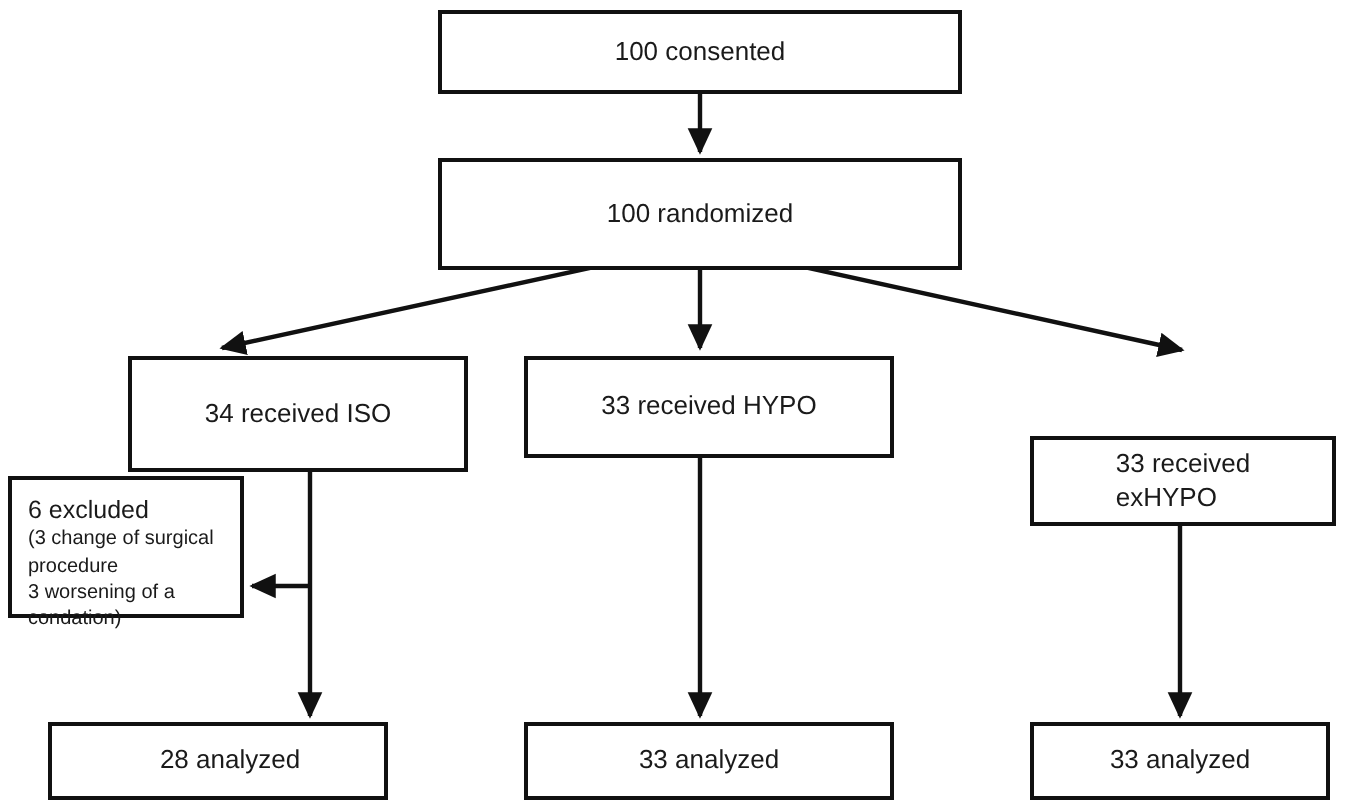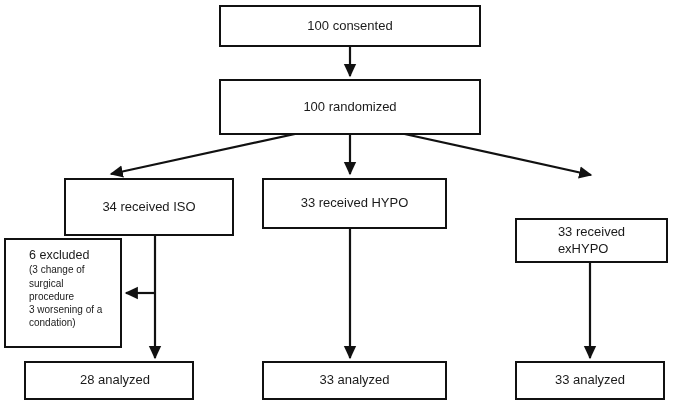--- a/index.html
+++ b/index.html
@@ -37,23 +37,23 @@
   
   #node-consented { left: 219px; top: 5px;  width: 262px; height: 42px; }
   
   #node-randomized { left: 219px; top: 79px; width: 262px; height: 56px; }
   
   #node-iso    { left: 24px;  top: 178px; width: 170px; height: 58px; margin-left: 40px; }
   #node-hypo   { left: 262px; top: 178px; width: 185px; height: 51px; }
   #node-exhypo { left: 515px; top: 179px; width: 153px; height: 45px; margin-top: 39px; }
   
   #node-excluded {
-    left: 4px; top: 238px; width: 118px; height: 110px;
+    left: 4px; top: 238px; width: 118px; height: 71px;
     display: block;
-    padding: 8px 6px 6px 23px;
+    padding: 8px 6px 6px 8px;
     text-align: left;
   }
   .excluded-head {
     font-size: 12.5px;
     color: #1a1a1a;
     line-height: 1.15;
     display: block;
   }
   .excluded-detail {
     font-size: 10px;

